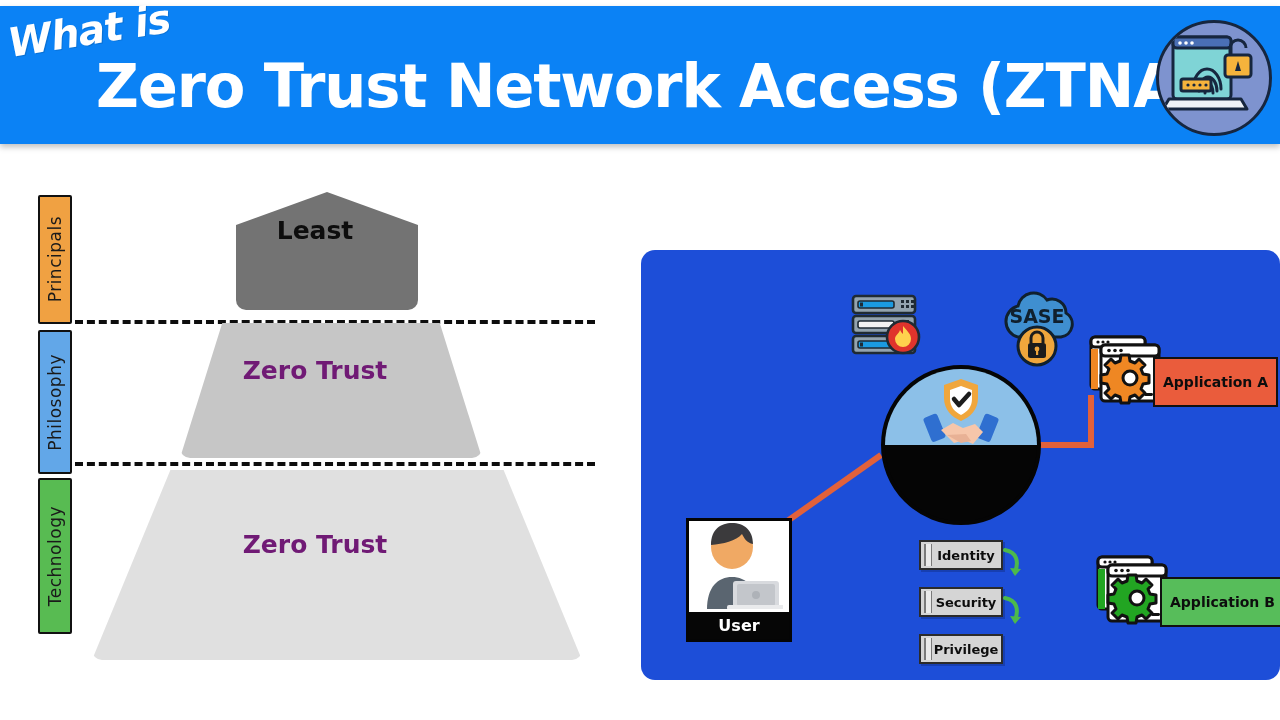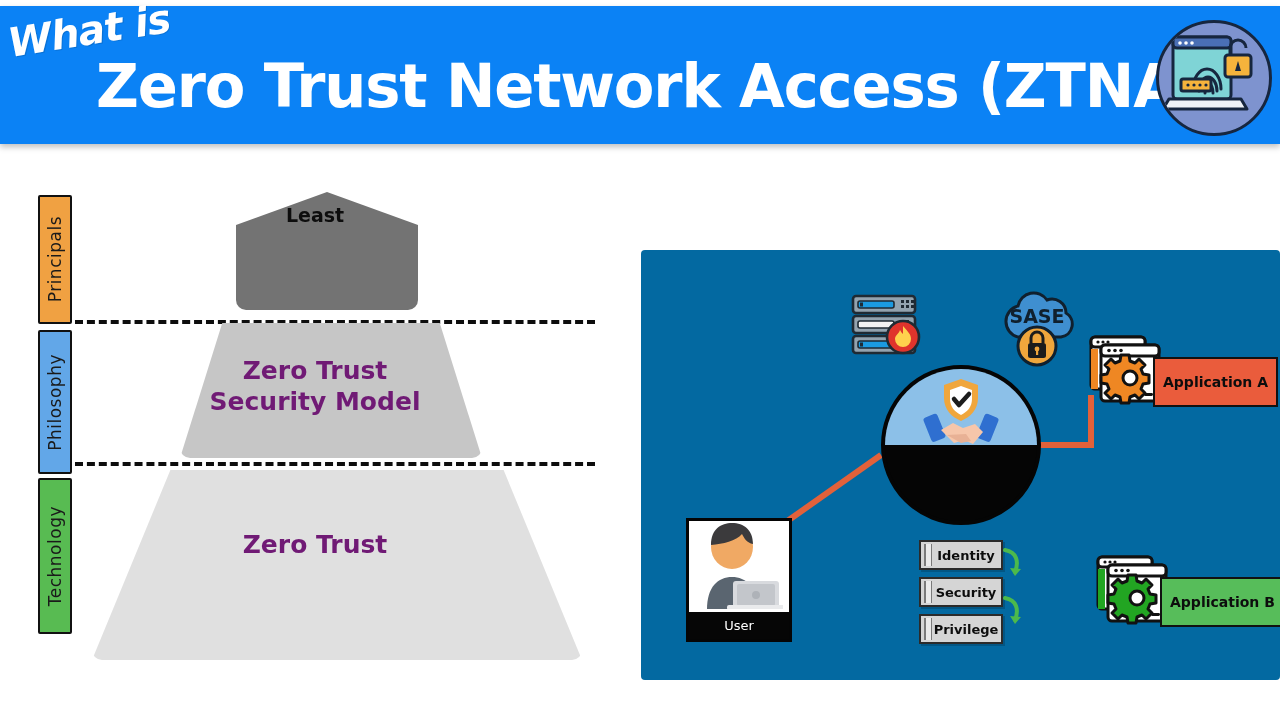--- a/index.html
+++ b/index.html
@@ -90,42 +90,42 @@
     clip-path:polygon(16% 0%, 84% 0%, 100% 100%, 0% 100%);
   }
   .tier-label{
     position:absolute;left:0;width:100%;
     text-align:center;
     font-family:"DejaVu Sans", sans-serif;
     font-weight:700;
     color:#701a75;
     line-height:1.22;
   }
-  .lbl-top{top:44px;font-size:19px;color:#0d0d0d;}
+  .lbl-top{top:56px;font-size:25px;color:#0d0d0d;}
   .lbl-mid{top:196px;font-size:25px;}
   .lbl-bot{top:370px;font-size:25px;}
 
   
   .right-panel{
     position:absolute;left:641px;top:250px;width:639px;height:430px;
-    background:#0369a1;border-radius:4px;
+    background:#1d4ed8;border-radius:14px;
   }
   .node{position:absolute;}
 
   
   .user-card{
     left:45px;top:268px;width:100px;height:118px;
     background:#ffffff;border:3px solid #050505;
     overflow:hidden;
   }
   .user-photo{position:relative;width:100%;height:88px;background:#fff;overflow:hidden;}
   .user-label{
     position:absolute;left:0;bottom:0;width:100%;height:27px;
     background:#060606;color:#ffffff;
-    font-family:"DejaVu Sans", sans-serif;font-weight:400;font-size:13px;
+    font-family:"DejaVu Sans", sans-serif;font-weight:700;font-size:16px;
     display:flex;align-items:center;justify-content:center;
   }
 
   
   .broker{
     left:240px;top:115px;width:152px;height:152px;border-radius:50%;
     background:#050505;border:4px solid #050505;overflow:hidden;
   }
   .broker-top{
     position:absolute;left:0;top:0;width:100%;height:50%;
@@ -134,21 +134,21 @@
   .broker-text{
     position:absolute;left:0;top:52%;width:100%;
     text-align:center;color:#ffffff;
     font-family:"DejaVu Sans", sans-serif;font-weight:700;
     font-size:19px;line-height:24px;
   }
 
   
   .policy-stack{left:278px;top:290px;width:84px;}
   .policy-chip{
-    position:relative;width:80px;height:26px;margin-bottom:7px;
+    position:relative;width:80px;height:26px;margin-bottom:17px;
     background:#d5d5d5;border:2px solid #2b2b2b;
     box-shadow:2px 2px 0 rgba(0,0,0,.18);
   }
   .policy-chip i{
     position:absolute;left:3px;top:2px;bottom:2px;width:5px;
     border-left:2px solid #7a7a7a;border-right:1px solid #7a7a7a;
     background:#eaeaea;font-style:normal;
   }
   .policy-chip span{
     position:absolute;left:12px;right:2px;top:0;bottom:0;
@@ -223,21 +223,20 @@
   <div class="dashed dash-2"></div>
 
   <div class="tier tier-top"></div>
   <div class="tier-label lbl-top">
     <div>Least</div>
   </div>
 
   <div class="tier tier-mid"></div>
   <div class="tier-label lbl-mid">
     <div>Zero Trust</div>
-    <div>Security Model</div>
   </div>
 
   <div class="tier tier-bot"></div>
   <div class="tier-label lbl-bot">
     <div>Zero Trust</div>
   </div>
 </div>
 
 <div class="right-panel">
 

